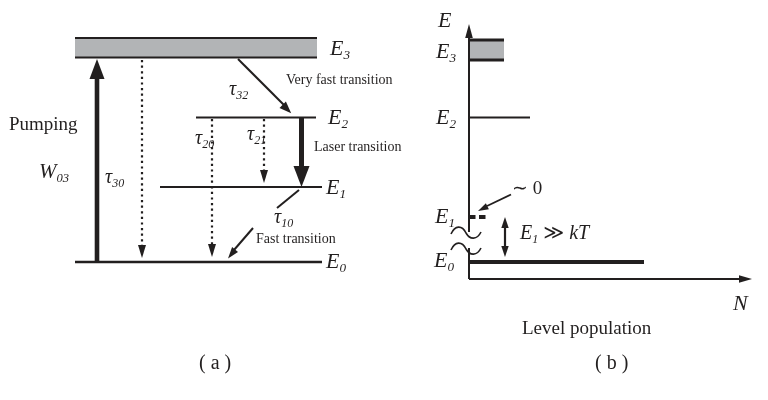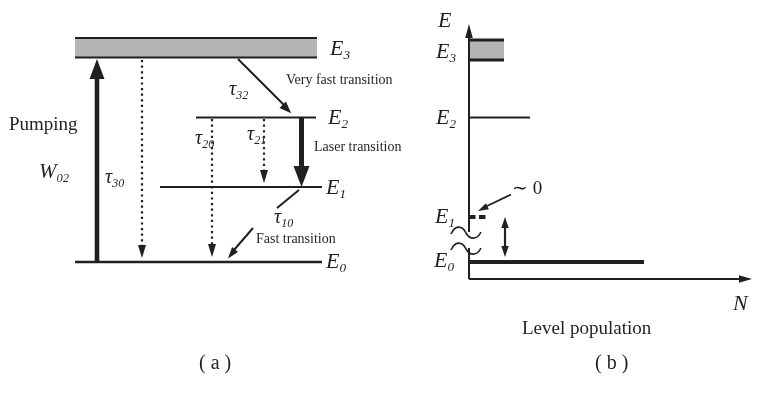--- a/index.html
+++ b/index.html
@@ -90,21 +90,21 @@
       <line class="ln" x1="505" y1="225" x2="505" y2="249" stroke-width="2.2"></line>
       <polygon class="hd" points="501.3,228 508.7,228 505,217"></polygon>
       <polygon class="hd" points="501.3,246 508.7,246 505,257"></polygon>
 
       <line class="ln" x1="470" y1="262" x2="644" y2="262" stroke-width="4"></line>
     </g>
   </svg>
 
   <span class="lbl fs19" style="left:9px; top:114px;">Pumping</span>
 
-  <span class="lbl fs21 it" style="left:39px; top:161px;"><span>W</span><sub>02</sub></span>
+  <span class="lbl fs21 it" style="left:39px; top:161px;"><span>W</span><sub>03</sub></span>
 
   <span class="lbl fs20 it" style="left:105px; top:166px;"><span>τ</span><sub>30</sub></span>
 
   <span class="lbl fs20 it" style="left:229px; top:78px;"><span>τ</span><sub>32</sub></span>
 
   <span class="lbl fs20 it" style="left:195px; top:127px;font-family:Liberation Serif, serif;"><span>τ</span><sub>20</sub></span>
 
   <span class="lbl fs20 it" style="left:247px; top:123px;"><span>τ</span><sub>21</sub></span>
 
   <span class="lbl fs20 it" style="left:251px; top:206px;margin-left:23px;"><span>τ</span><sub>10</sub></span>
@@ -122,18 +122,19 @@
 
   <span class="lbl fs22 it" style="left:438px; top:9px;">E</span>
 
   <span class="lbl fs22 it" style="left:436px; top:40px;"><span>E</span><sub>3</sub></span>
   <span class="lbl fs22 it" style="left:436px; top:106px;"><span>E</span><sub>2</sub></span>
   <span class="lbl fs22 it" style="left:435px; top:205px;"><span>E</span><sub>1</sub></span>
   <span class="lbl fs22 it" style="left:434px; top:249px;"><span>E</span><sub>0</sub></span>
 
   <span class="lbl fs19" style="left:512px; top:178px;">∼ 0</span>
 
+  <span class="lbl fs20" style="left:520px; top:222px;"><span class="it">E</span><sub>1</sub><span class="rel">≫</span><span class="it">kT</span></span>
 
   <span class="lbl fs22 it" style="left:733px; top:292px;">N</span>
   <span class="lbl fs19" style="left:522px; top:310px;margin-top:8px;">Level population</span>
   <span class="lbl fs20" style="left:595px; top:352px;">( b )</span>
 
 </div>
 
 </body></html>

